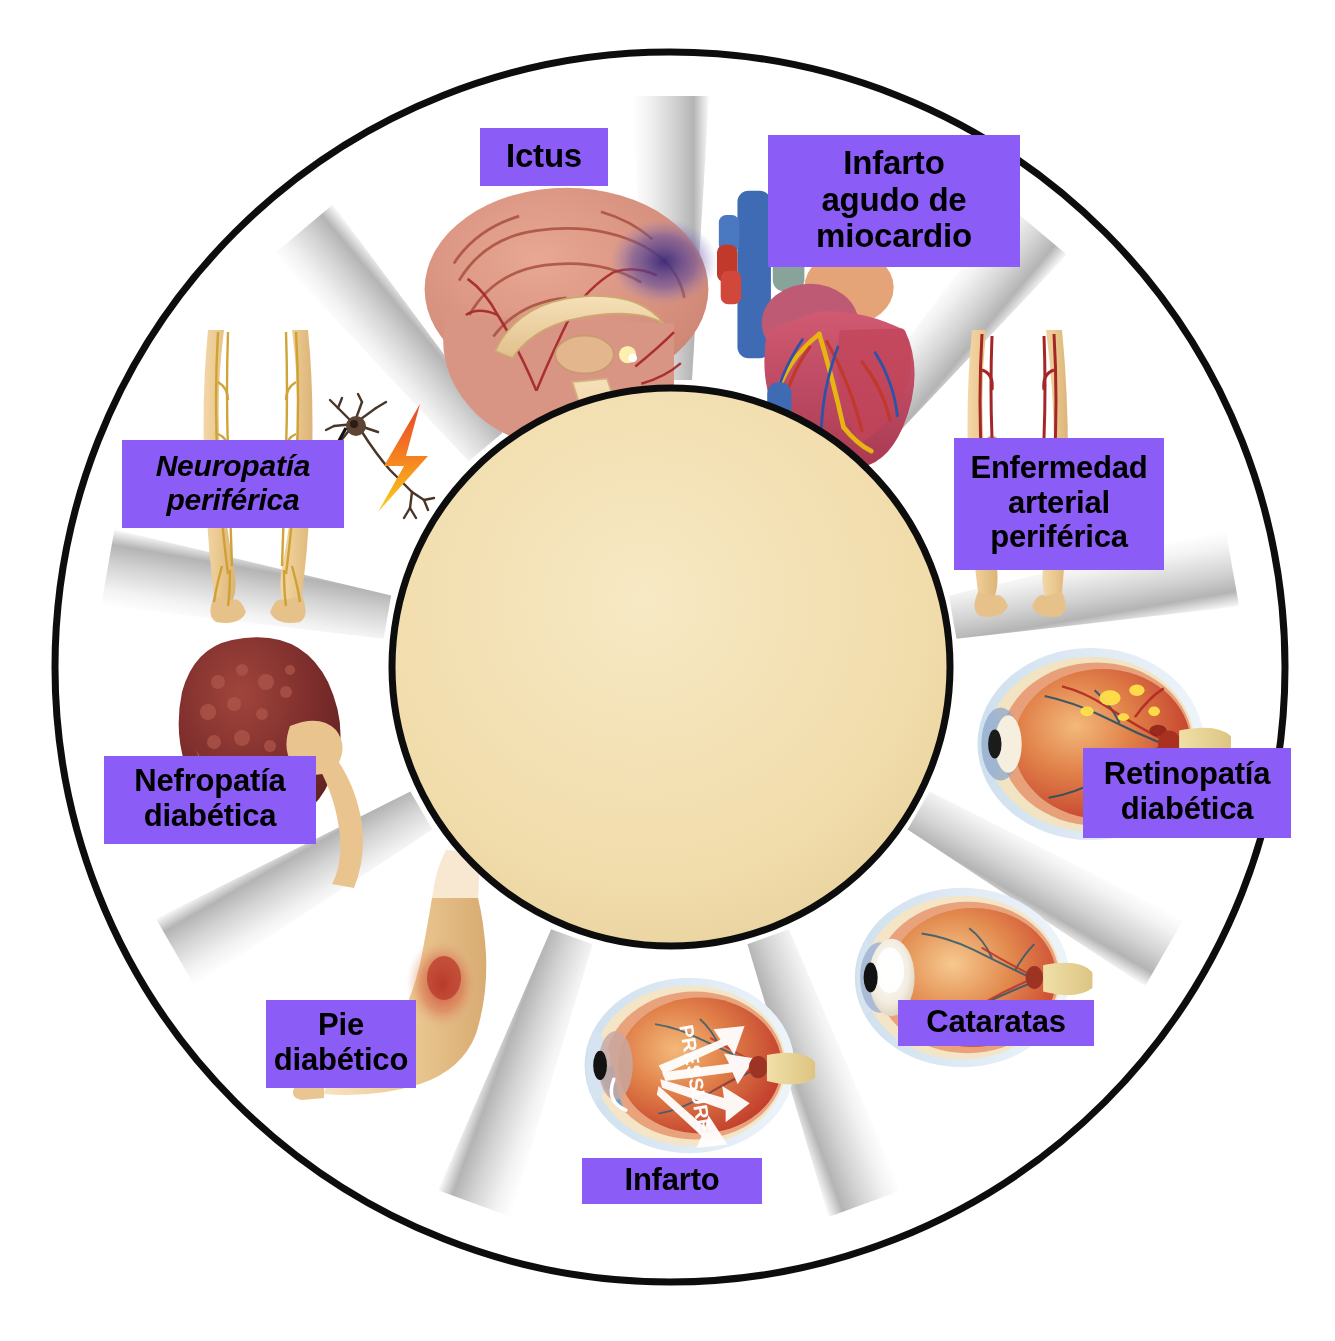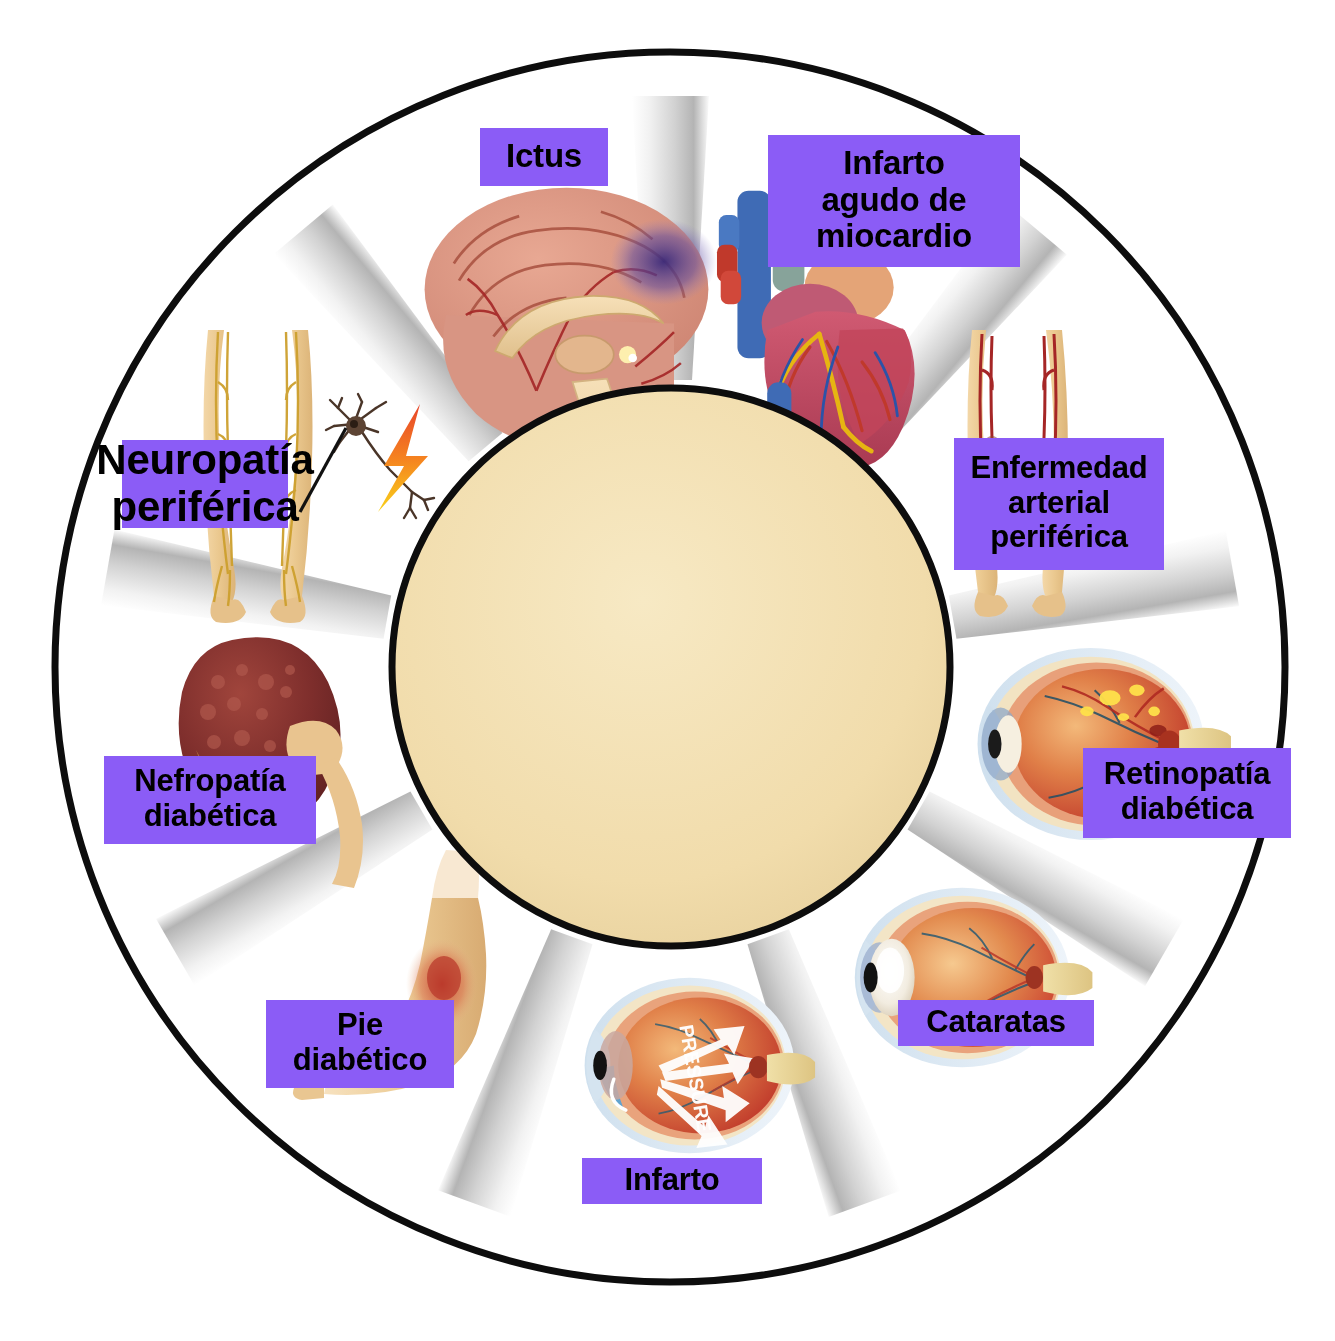--- a/index.html
+++ b/index.html
@@ -453,22 +453,22 @@
 arterial
 periférica</div>
 
   <div class="lbl" style="left:1039px;top:748px;width:208px;height:90px;font-size:31px;z-index:50;margin-left:44px;">Retinopatía
 diabética</div>
 
   <div class="lbl" style="left:898px;top:1000px;width:196px;height:46px;font-size:31px;z-index:50;">Cataratas</div>
 
   <div class="lbl" style="left:582px;top:1158px;width:180px;height:46px;font-size:31px;z-index:50;">Infarto</div>
 
-  <div class="lbl" style="left:266px;top:1000px;width:188px;height:88px;font-size:31px;z-index:50;">Pie
+  <div class="lbl" style="left:266px;top:1000px;width:150px;height:88px;font-size:31px;z-index:50;">Pie
 diabético</div>
 
   <div class="lbl" style="left:104px;top:756px;width:212px;height:88px;font-size:31px;z-index:50;">Nefropatía
 diabética</div>
 
-  <div class="lbl" style="left:122px;top:440px;width:166px;height:88px;font-size:42px;z-index:50;">Neuropatía
+  <div class="lbl" style="left:122px;top:440px;width:222px;height:88px;font-size:30px;z-index:50;font-style:italic;">Neuropatía
 periférica</div>
 
 </div>
 
 </body></html>

